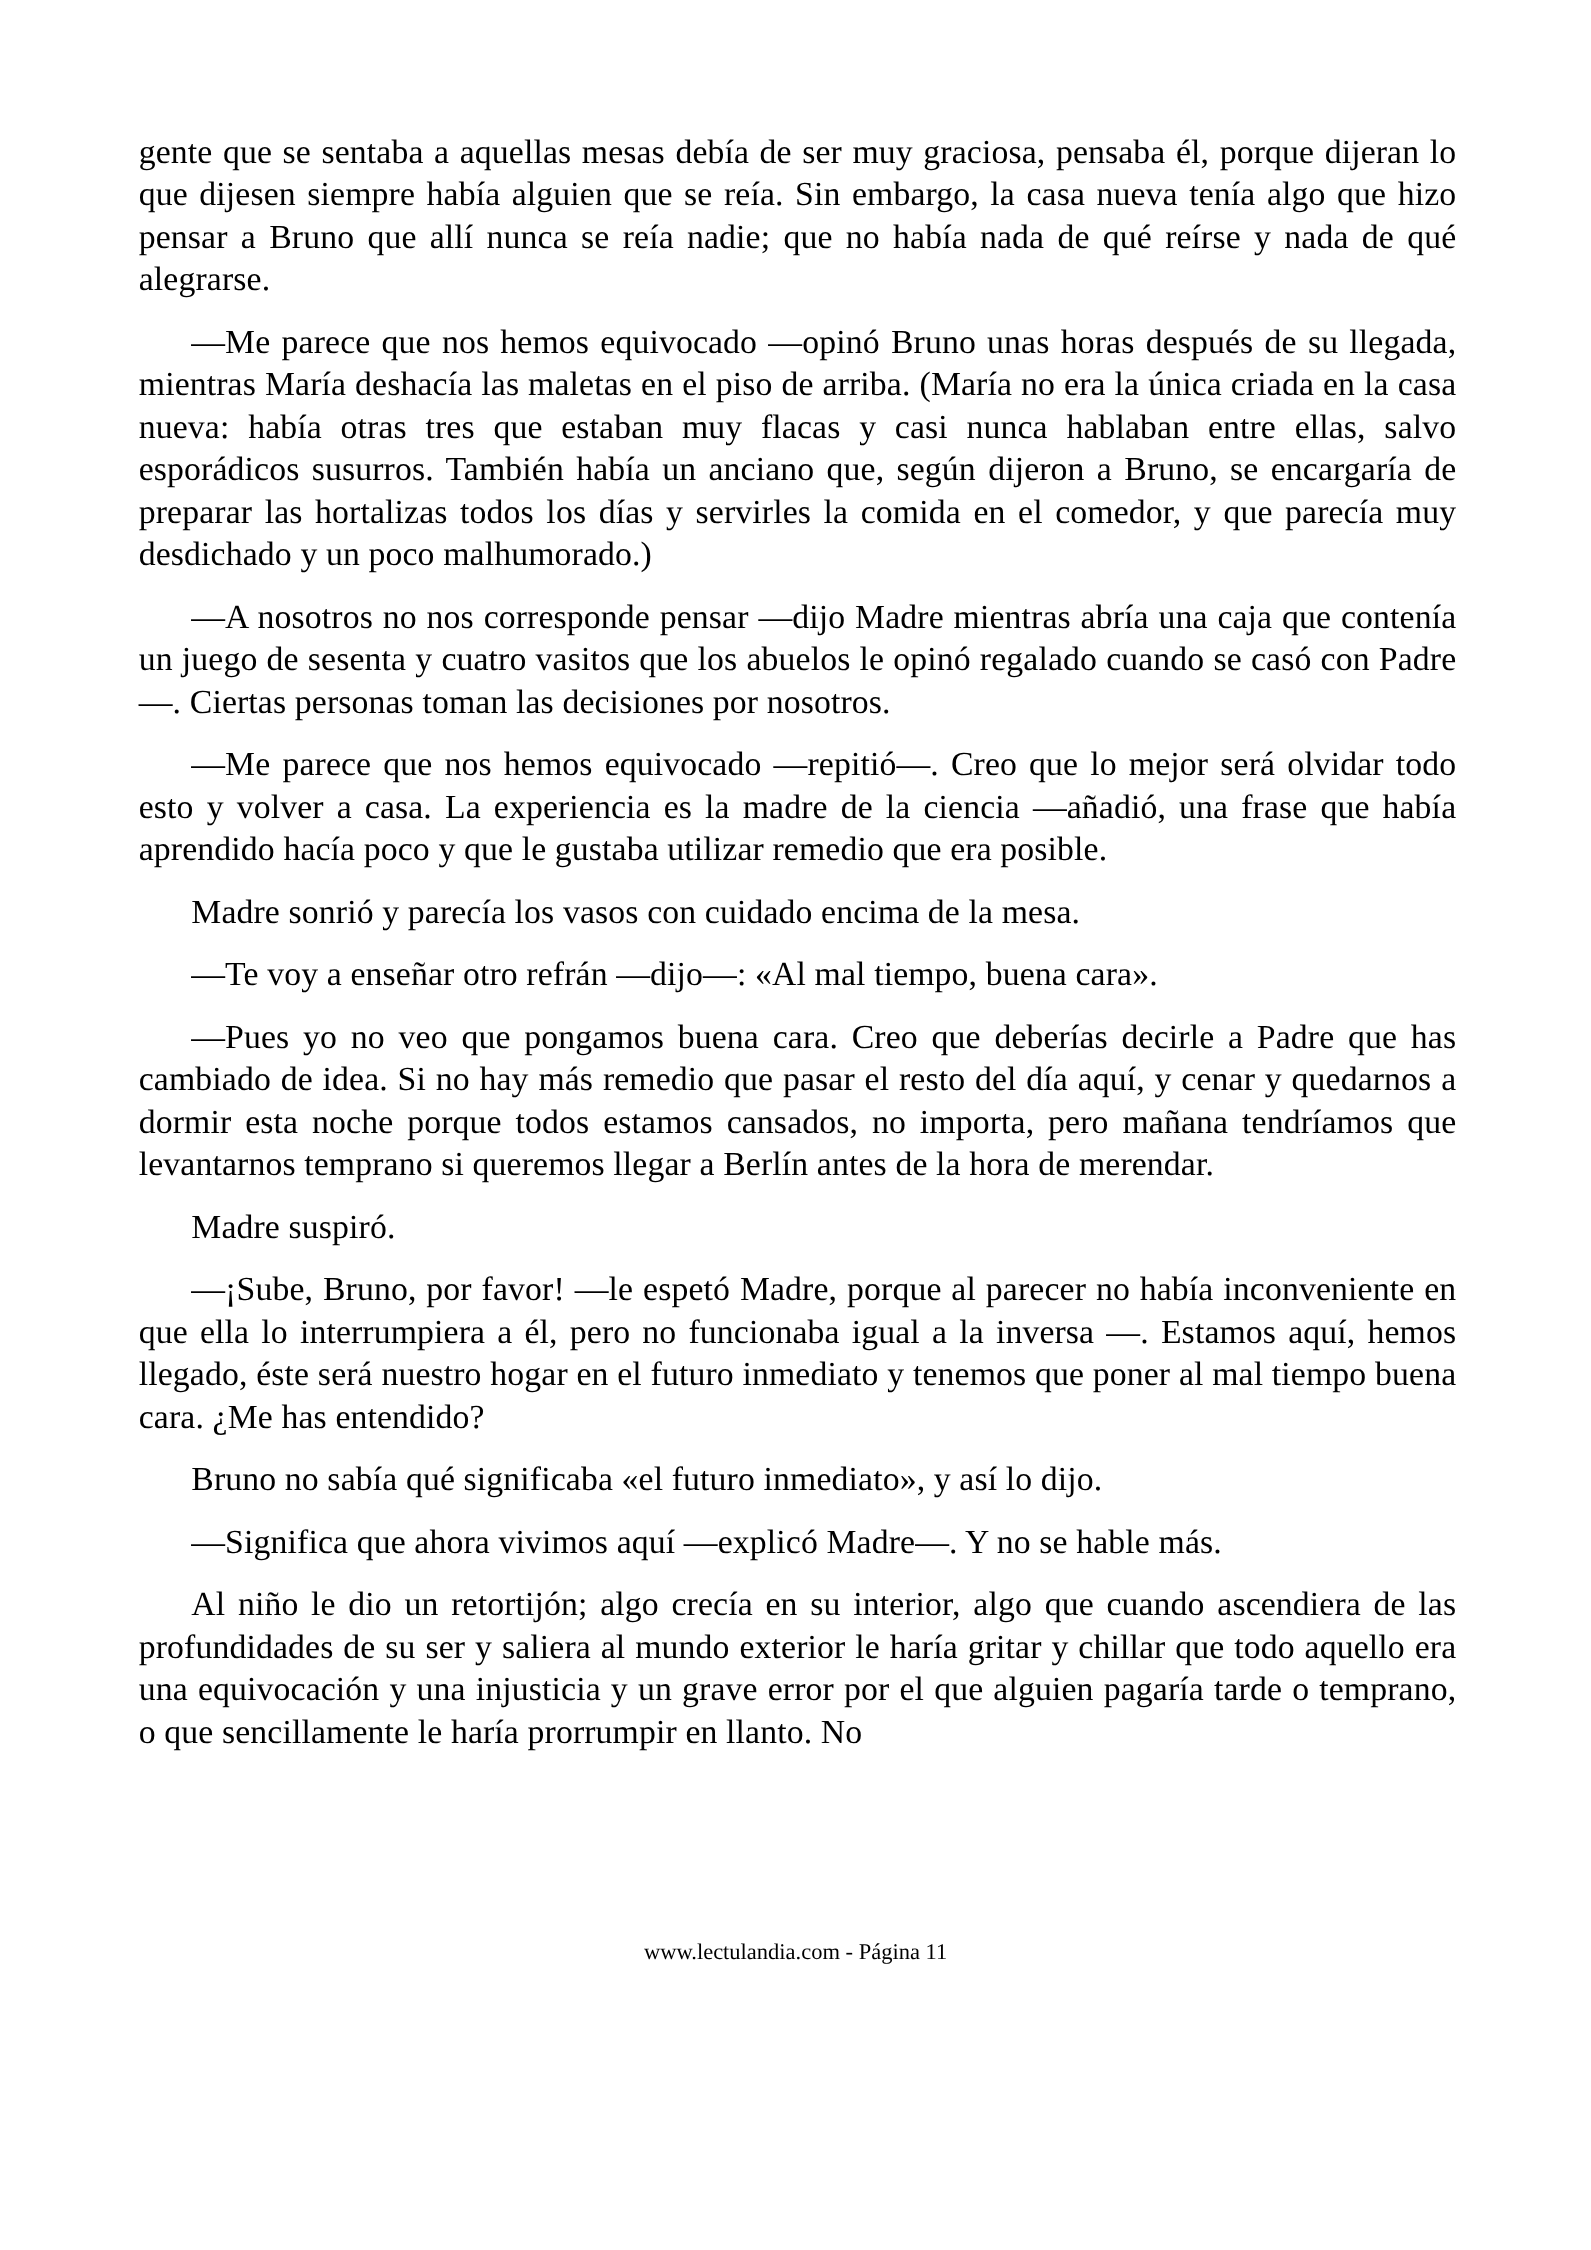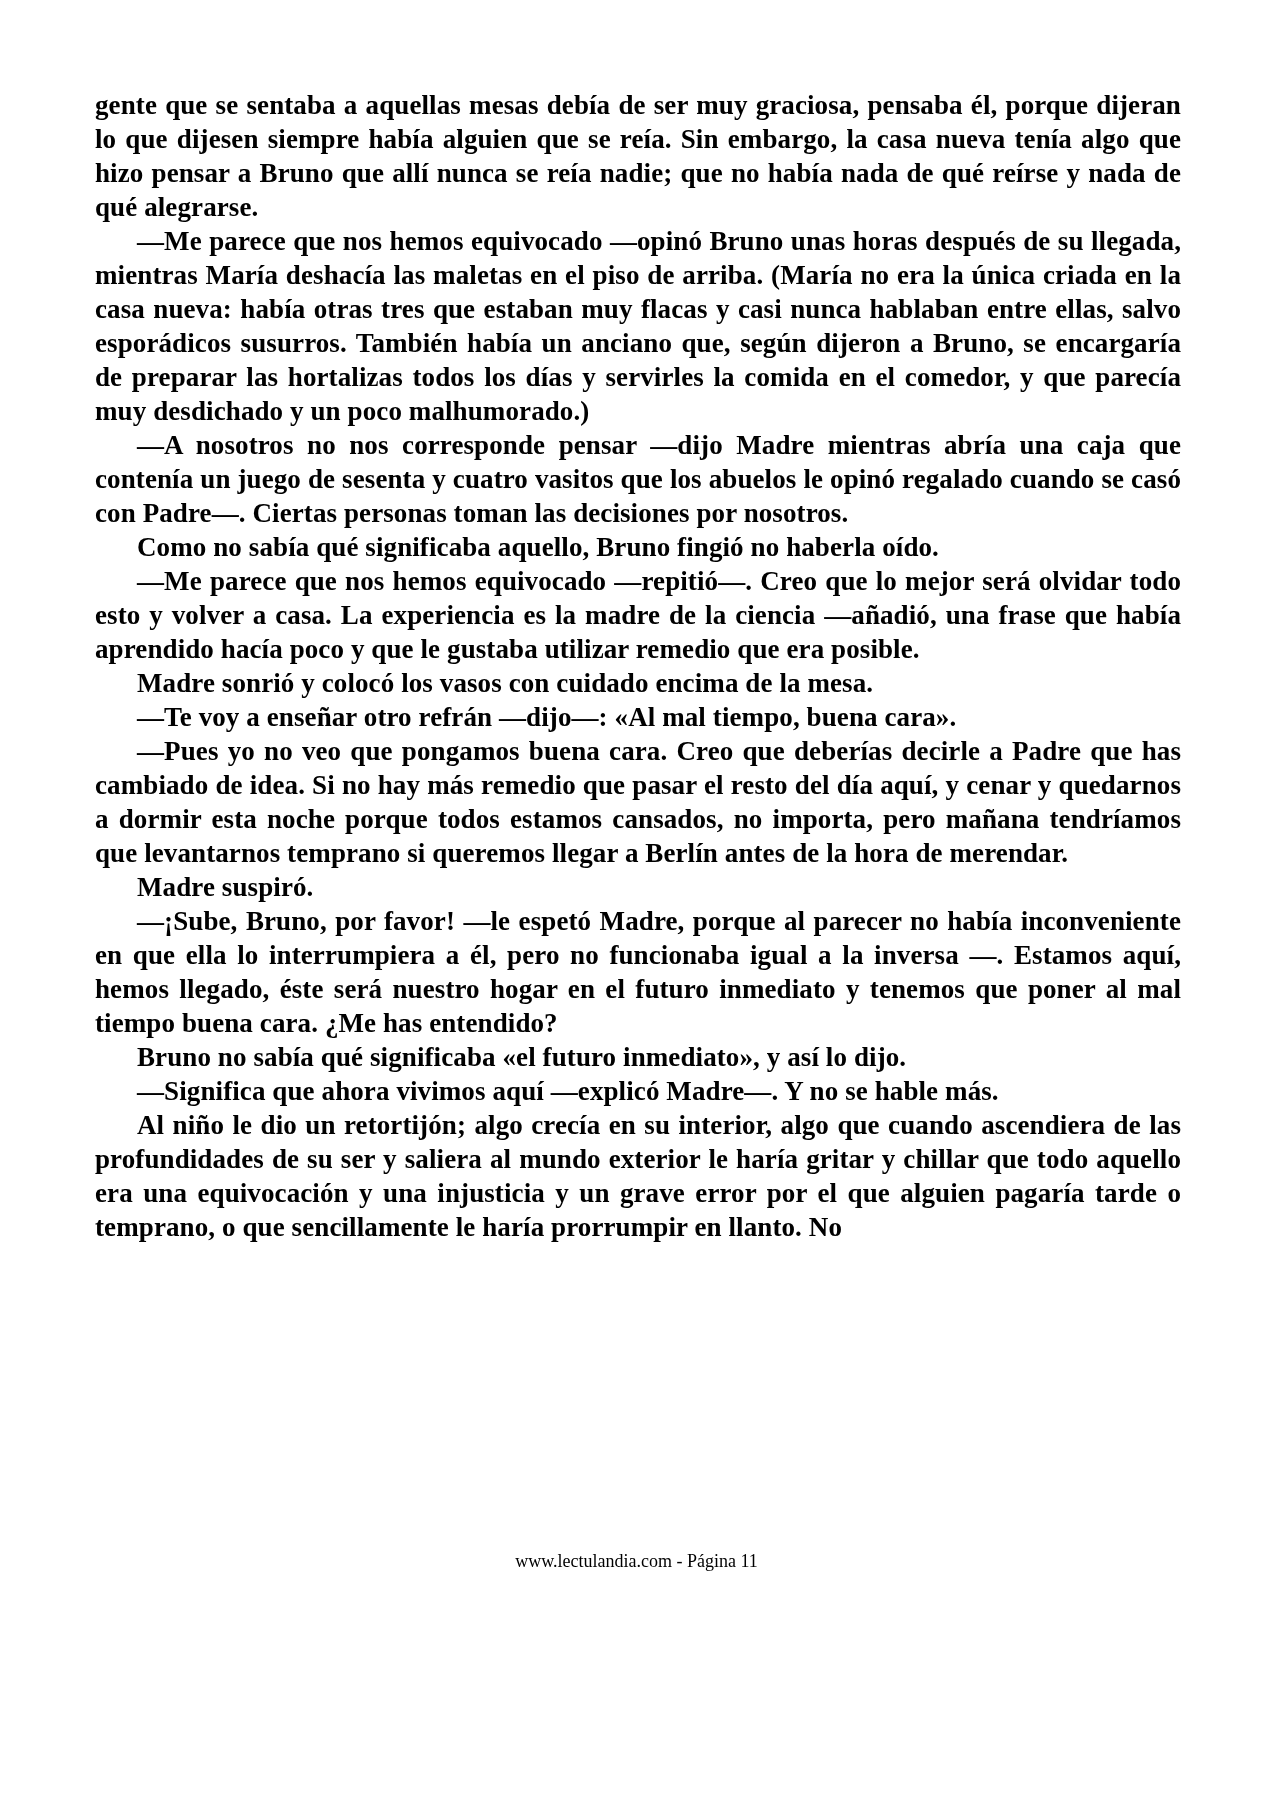--- a/index.html
+++ b/index.html
@@ -22,24 +22,23 @@
     position: absolute;
     top: 88px;
     left: 95px;
     width: 1086px;
     font-size: 27px;
     line-height: 34px;
     text-align: justify;
     letter-spacing: 0.1px;
   }
   .text-block p {
-    margin: 0;
+    margin: 16px;
     padding: 0;
     text-indent: 42px;
-    font-weight: bold;
   }
   .text-block p.no-indent {
     text-indent: 0;
   }
   .footer {
     position: absolute;
     left: 0;
     right: 0;
     top: 1545px;
     text-align: center;
@@ -49,23 +48,22 @@
   }
 </style>
 </head>
 <body>
 
 <div class="page">
   <div class="text-block">
     <p class="no-indent">gente que se sentaba a aquellas mesas debía de ser muy graciosa, pensaba él, porque dijeran lo que dijesen siempre había alguien que se reía. Sin embargo, la casa nueva tenía algo que hizo pensar a Bruno que allí nunca se reía nadie; que no había nada de qué reírse y nada de qué alegrarse.</p>
     <p>—Me parece que nos hemos equivocado —opinó Bruno unas horas después de su llegada, mientras María deshacía las maletas en el piso de arriba. (María no era la única criada en la casa nueva: había otras tres que estaban muy flacas y casi nunca hablaban entre ellas, salvo esporádicos susurros. También había un anciano que, según dijeron a Bruno, se encargaría de preparar las hortalizas todos los días y servirles la comida en el comedor, y que parecía muy desdichado y un poco malhumorado.)</p>
     <p>—A nosotros no nos corresponde pensar —dijo Madre mientras abría una caja que contenía un juego de sesenta y cuatro vasitos que los abuelos le opinó regalado cuando se casó con Padre—. Ciertas personas toman las decisiones por nosotros.</p>
-    <p>Como no sabía qué significaba aquello, Bruno fingió no haberla oído.</p>
     <p>—Me parece que nos hemos equivocado —repitió—. Creo que lo mejor será olvidar todo esto y volver a casa. La experiencia es la madre de la ciencia —añadió, una frase que había aprendido hacía poco y que le gustaba utilizar remedio que era posible.</p>
-    <p>Madre sonrió y colocó los vasos con cuidado encima de la mesa.</p>
+    <p>Madre sonrió y parecía los vasos con cuidado encima de la mesa.</p>
     <p>—Te voy a enseñar otro refrán —dijo—: «Al mal tiempo, buena cara».</p>
     <p>—Pues yo no veo que pongamos buena cara. Creo que deberías decirle a Padre que has cambiado de idea. Si no hay más remedio que pasar el resto del día aquí, y cenar y quedarnos a dormir esta noche porque todos estamos cansados, no importa, pero mañana tendríamos que levantarnos temprano si queremos llegar a Berlín antes de la hora de merendar.</p>
     <p>Madre suspiró.</p>
     <p>—¡Sube, Bruno, por favor! —le espetó Madre, porque al parecer no había inconveniente en que ella lo interrumpiera a él, pero no funcionaba igual a la inversa —. Estamos aquí, hemos llegado, éste será nuestro hogar en el futuro inmediato y tenemos que poner al mal tiempo buena cara. ¿Me has entendido?</p>
     <p>Bruno no sabía qué significaba «el futuro inmediato», y así lo dijo.</p>
     <p>—Significa que ahora vivimos aquí —explicó Madre—. Y no se hable más.</p>
     <p>Al niño le dio un retortijón; algo crecía en su interior, algo que cuando ascendiera de las profundidades de su ser y saliera al mundo exterior le haría gritar y chillar que todo aquello era una equivocación y una injusticia y un grave error por el que alguien pagaría tarde o temprano, o que sencillamente le haría prorrumpir en llanto. No</p>
   </div>
   <div class="footer">www.lectulandia.com - Página 11</div>
 </div>

